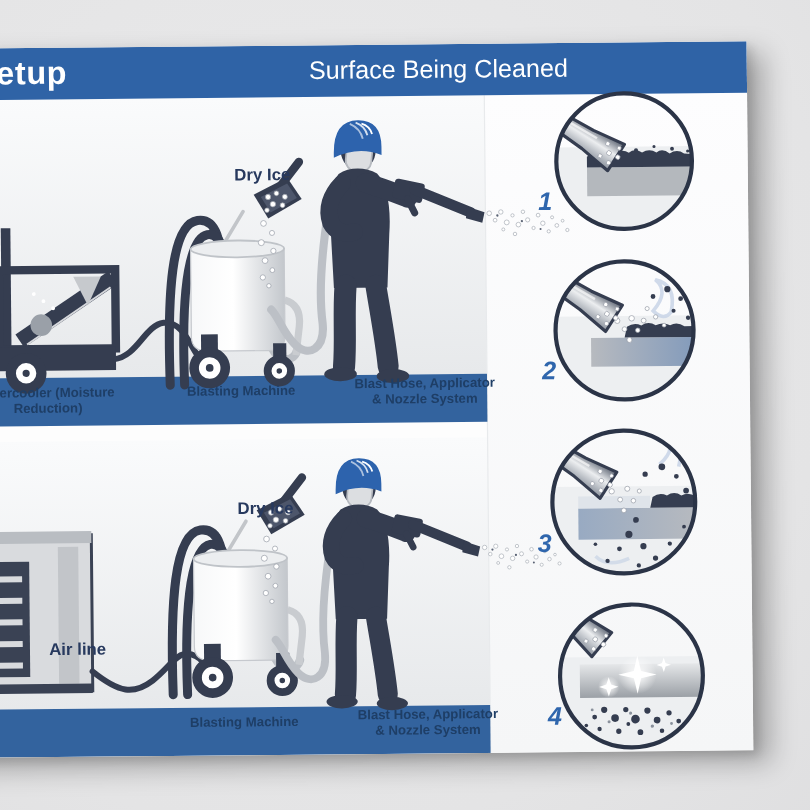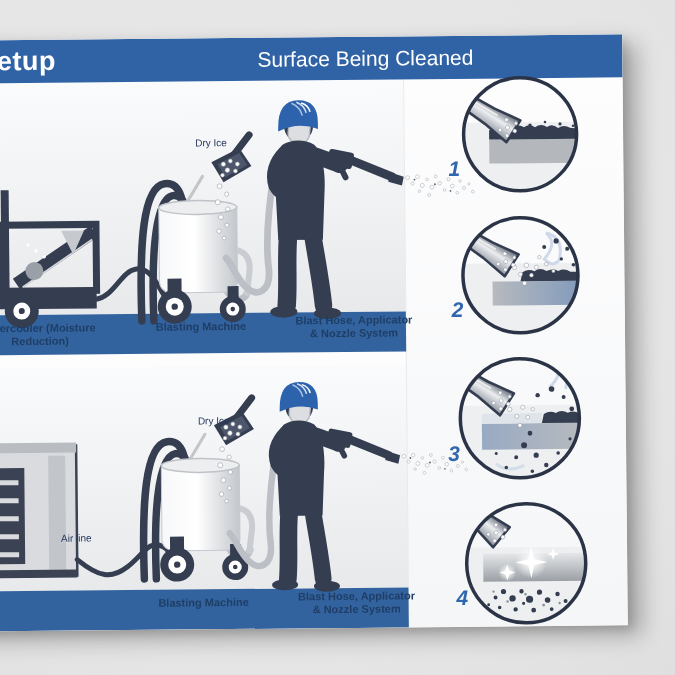--- a/index.html
+++ b/index.html
@@ -17,24 +17,24 @@
   #art{position:absolute;left:0;top:0;}
   .ov{position:absolute;margin:0;white-space:pre-line;}
   .hdr-title{left:56px;top:6px;font-size:27px;font-weight:bold;color:#ffffff;letter-spacing:0.5px;}
   .hdr-sub{left:330px;top:10px;width:226px;text-align:center;font-size:21px;font-weight:400;color:#ffffff;}
   .cap{font-size:11px;font-weight:bold;color:#1e3e66;text-align:center;line-height:12.5px;}
   .cap1a{left:35px;top:282px;width:160px;}
   .cap1b{left:216px;top:282px;width:120px;}
   .cap1c{left:369px;top:277px;width:120px;}
   .cap2a{left:216px;top:558px;width:120px;}
   .cap2b{left:369px;top:553px;width:120px;}
-  .ill-label{font-size:10px;font-weight:normal;color:#27395e;}
+  .ill-label{font-size:14px;font-weight:bold;color:#27395e;}
   .dry1{left:272px;top:99px;}
   .dry2{left:272px;top:377px;}
-  .airline{left:134px;top:493px;}
+  .airline{left:114px;top:493px;}
   .stepnum{font-size:21px;font-weight:bold;font-style:italic;color:#2f66ad;}
   .n1{left:525px;top:121px;}
   .n2{left:527px;top:262px;}
   .n3{left:522px;top:406px;}
   .n4{left:529px;top:550px;}
 </style>
 </head>
 <body>
 
 <div id="poster">

